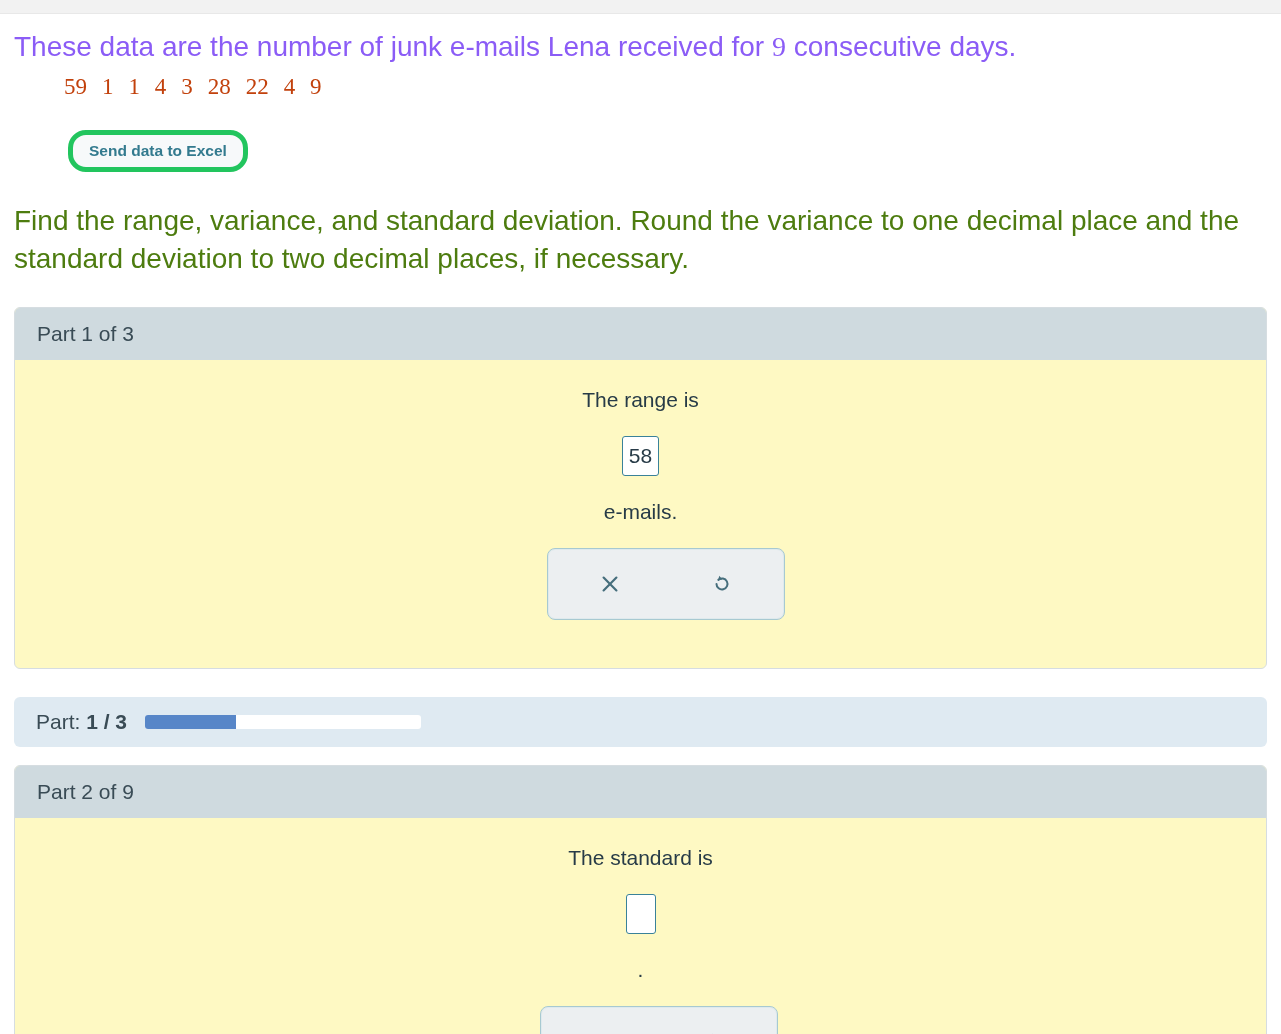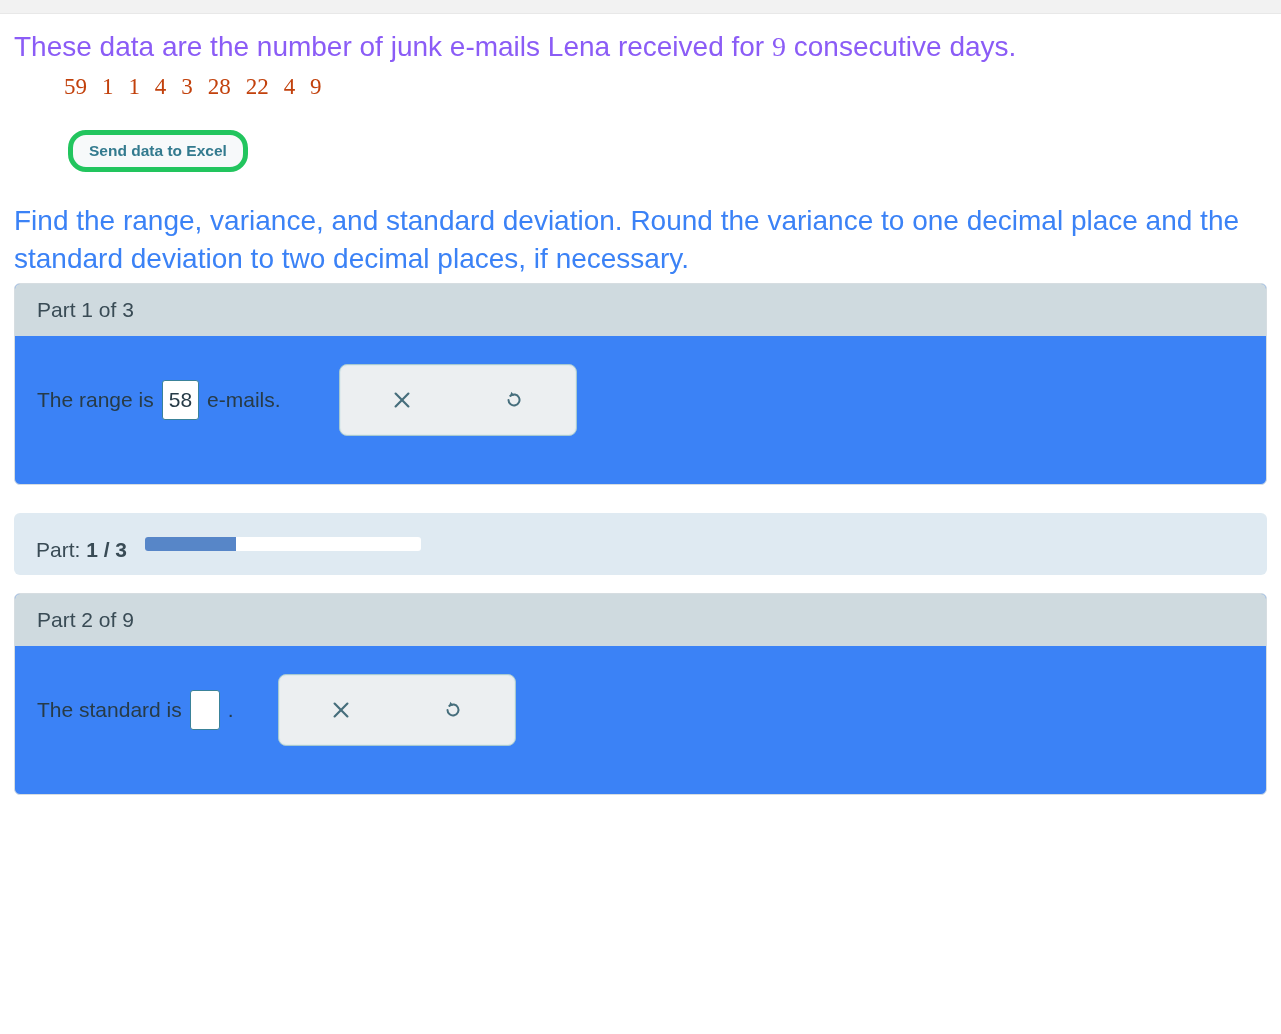--- a/index.html
+++ b/index.html
@@ -49,43 +49,44 @@
       background: #f7f9fa;
       border-radius: 18px;
       padding: 7px 16px;
       font-size: 15.5px;
       font-weight: bold;
       cursor: pointer;
     }
     .instruction {
       font-size: 28px;
       line-height: 1.35;
-      color: #3b82f6;
-      margin-bottom: 6px;
+      color: #4d7c0f;
+      margin-bottom: 30px;
     }
     .part-box {
       border: 1px solid #d6dde1;
       border-radius: 6px;
       overflow: hidden;
       margin-bottom: 28px;
-      background: #3b82f6;
+      background: #fef9c3;
     }
     .part-header {
       background: #cfdadf;
       color: #394b55;
       font-size: 21px;
       padding: 14px 22px;
     }
     .part-body {
       padding: 28px 22px 48px 22px;
       display: flex;
       align-items: center;
-      gap: 8px;
+      gap: 24px;
       font-size: 21px;
       color: #273b47;
+      flex-direction: column;
     }
     .ans-input {
       display: inline-flex;
       align-items: center;
       justify-content: center;
       min-width: 36px;
       height: 40px;
       border: 1.5px solid #3a8299;
       border-radius: 3px;
       padding: 0 6px;
@@ -124,21 +125,20 @@
       border-radius: 6px;
       padding: 13px 22px;
       display: flex;
       align-items: center;
       gap: 18px;
       margin-bottom: 18px;
     }
     .progress-label {
       font-size: 21px;
       color: #394b55;
-      margin-top: 12px;
     }
     .progress-label .bold {
       font-weight: bold;
     }
     .progress-bar-outer {
       width: 276px;
       height: 14px;
       background: #fff;
       border-radius: 3px;
       overflow: hidden;

